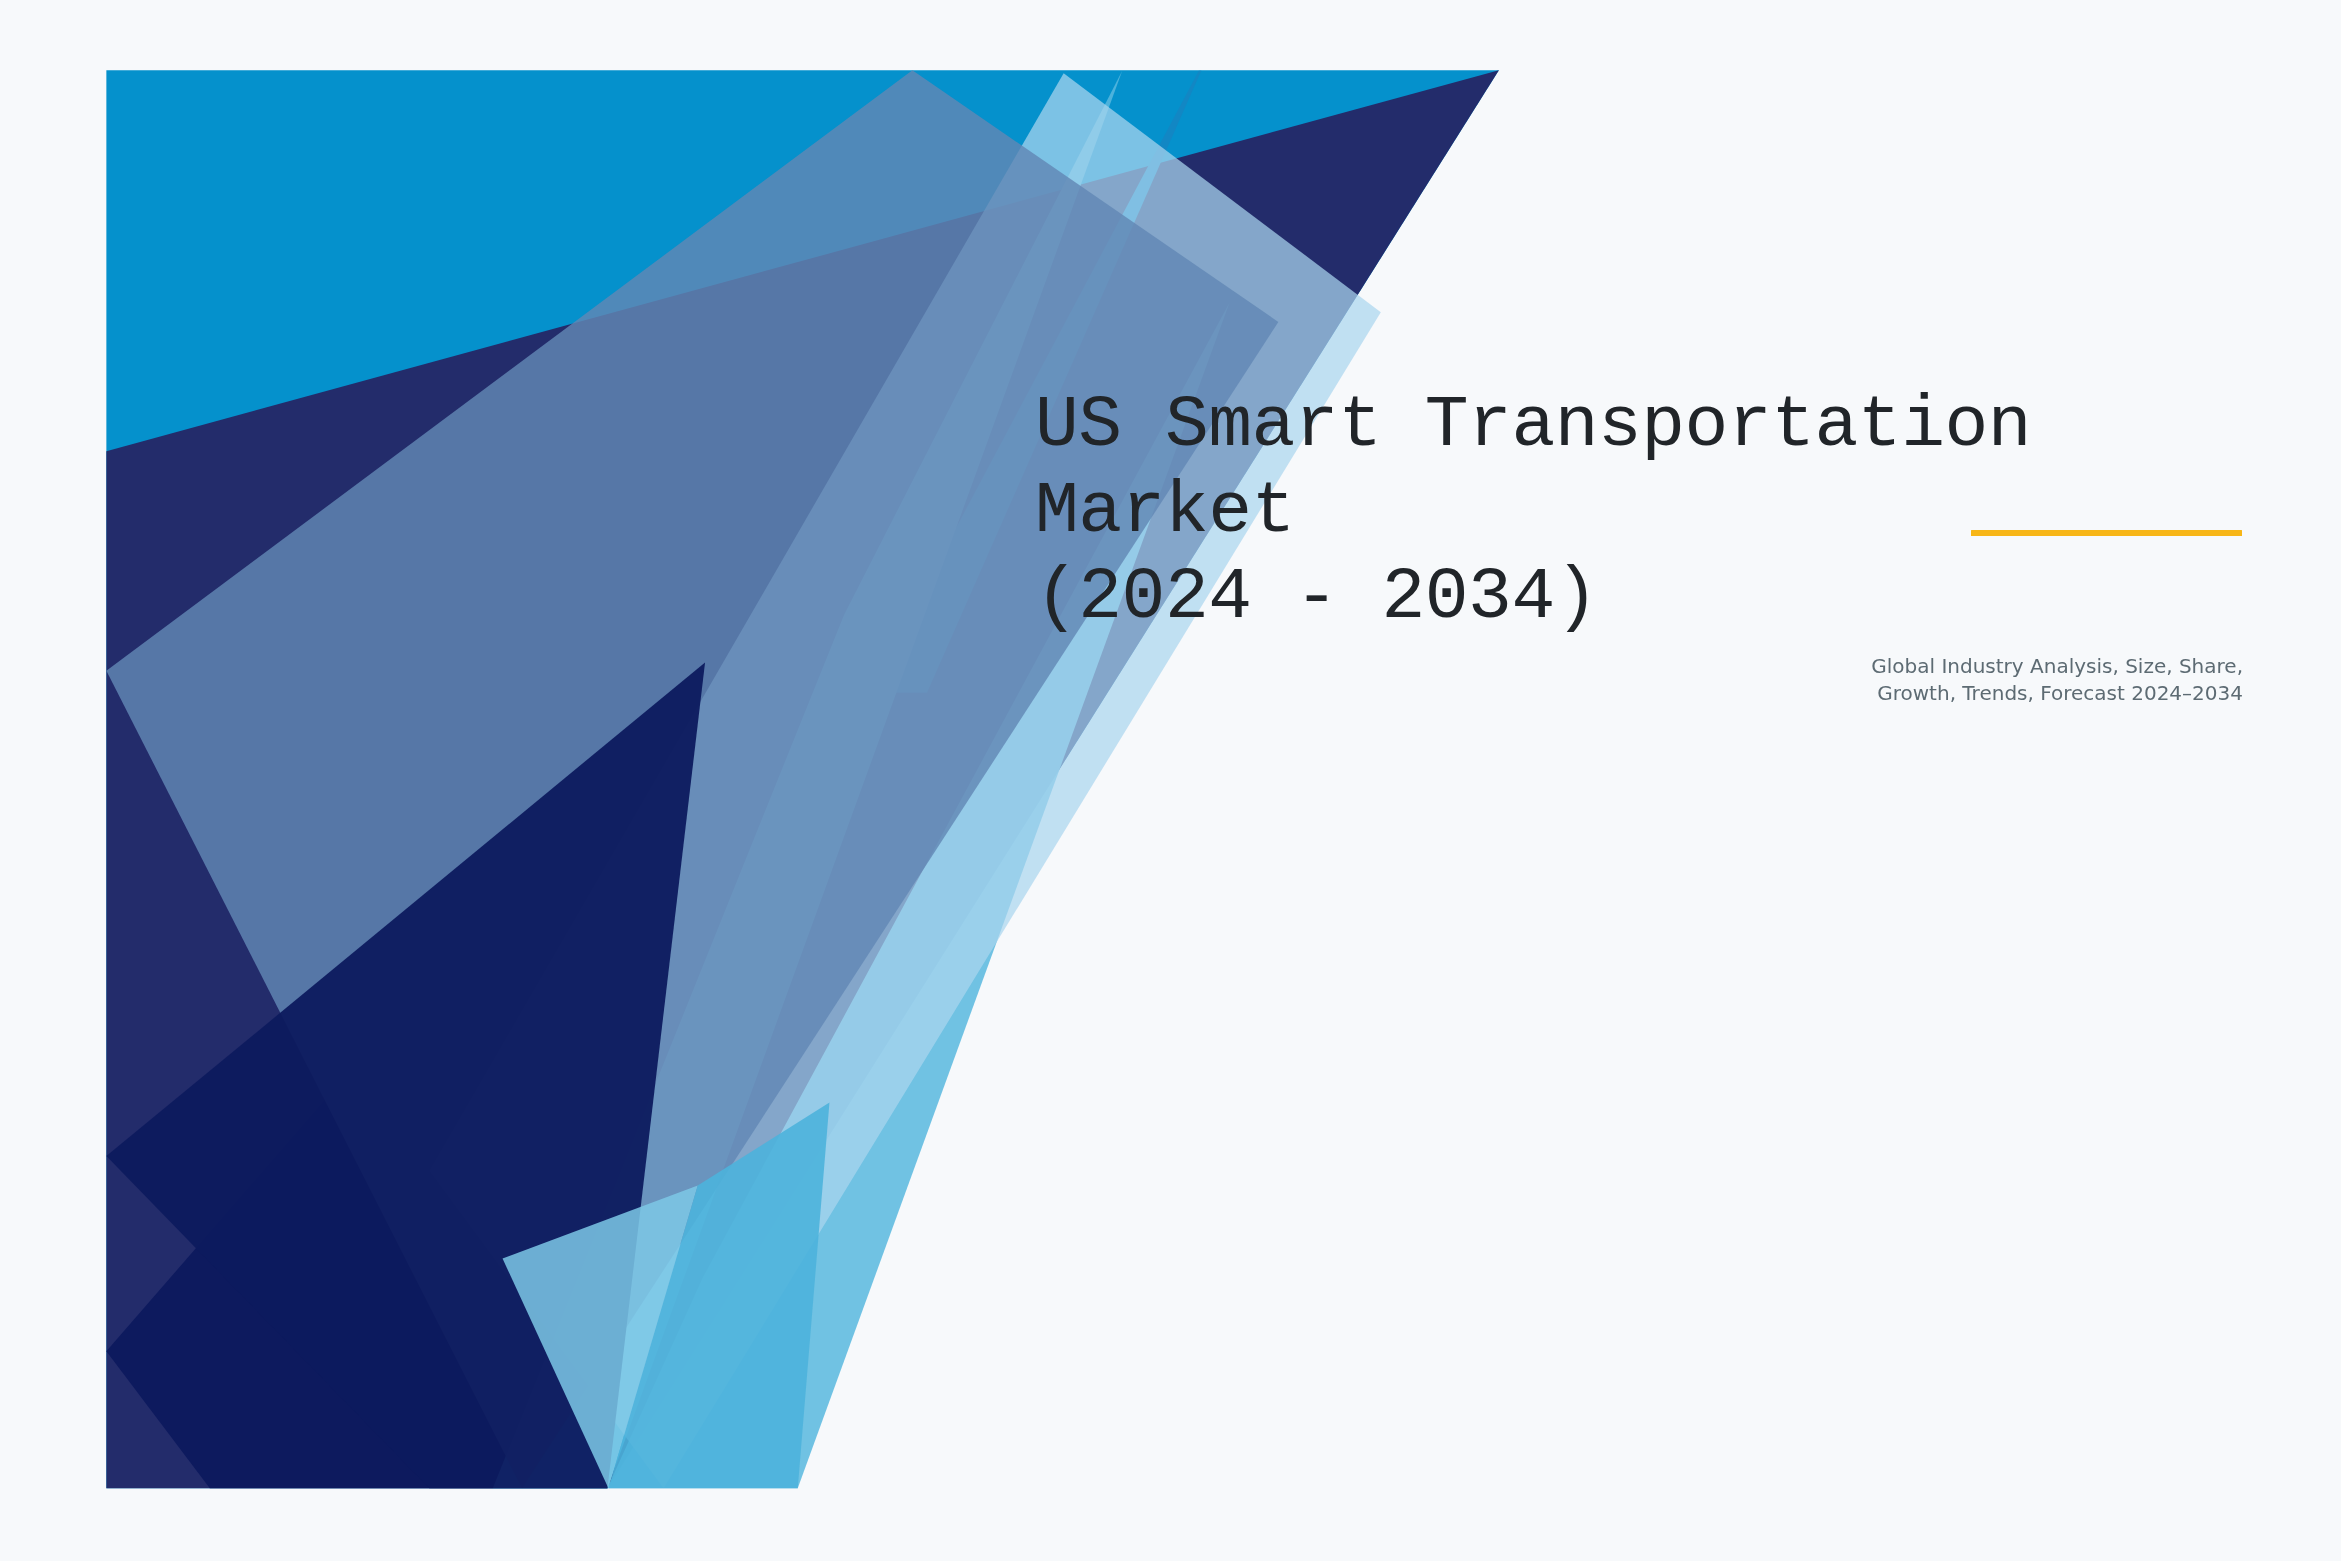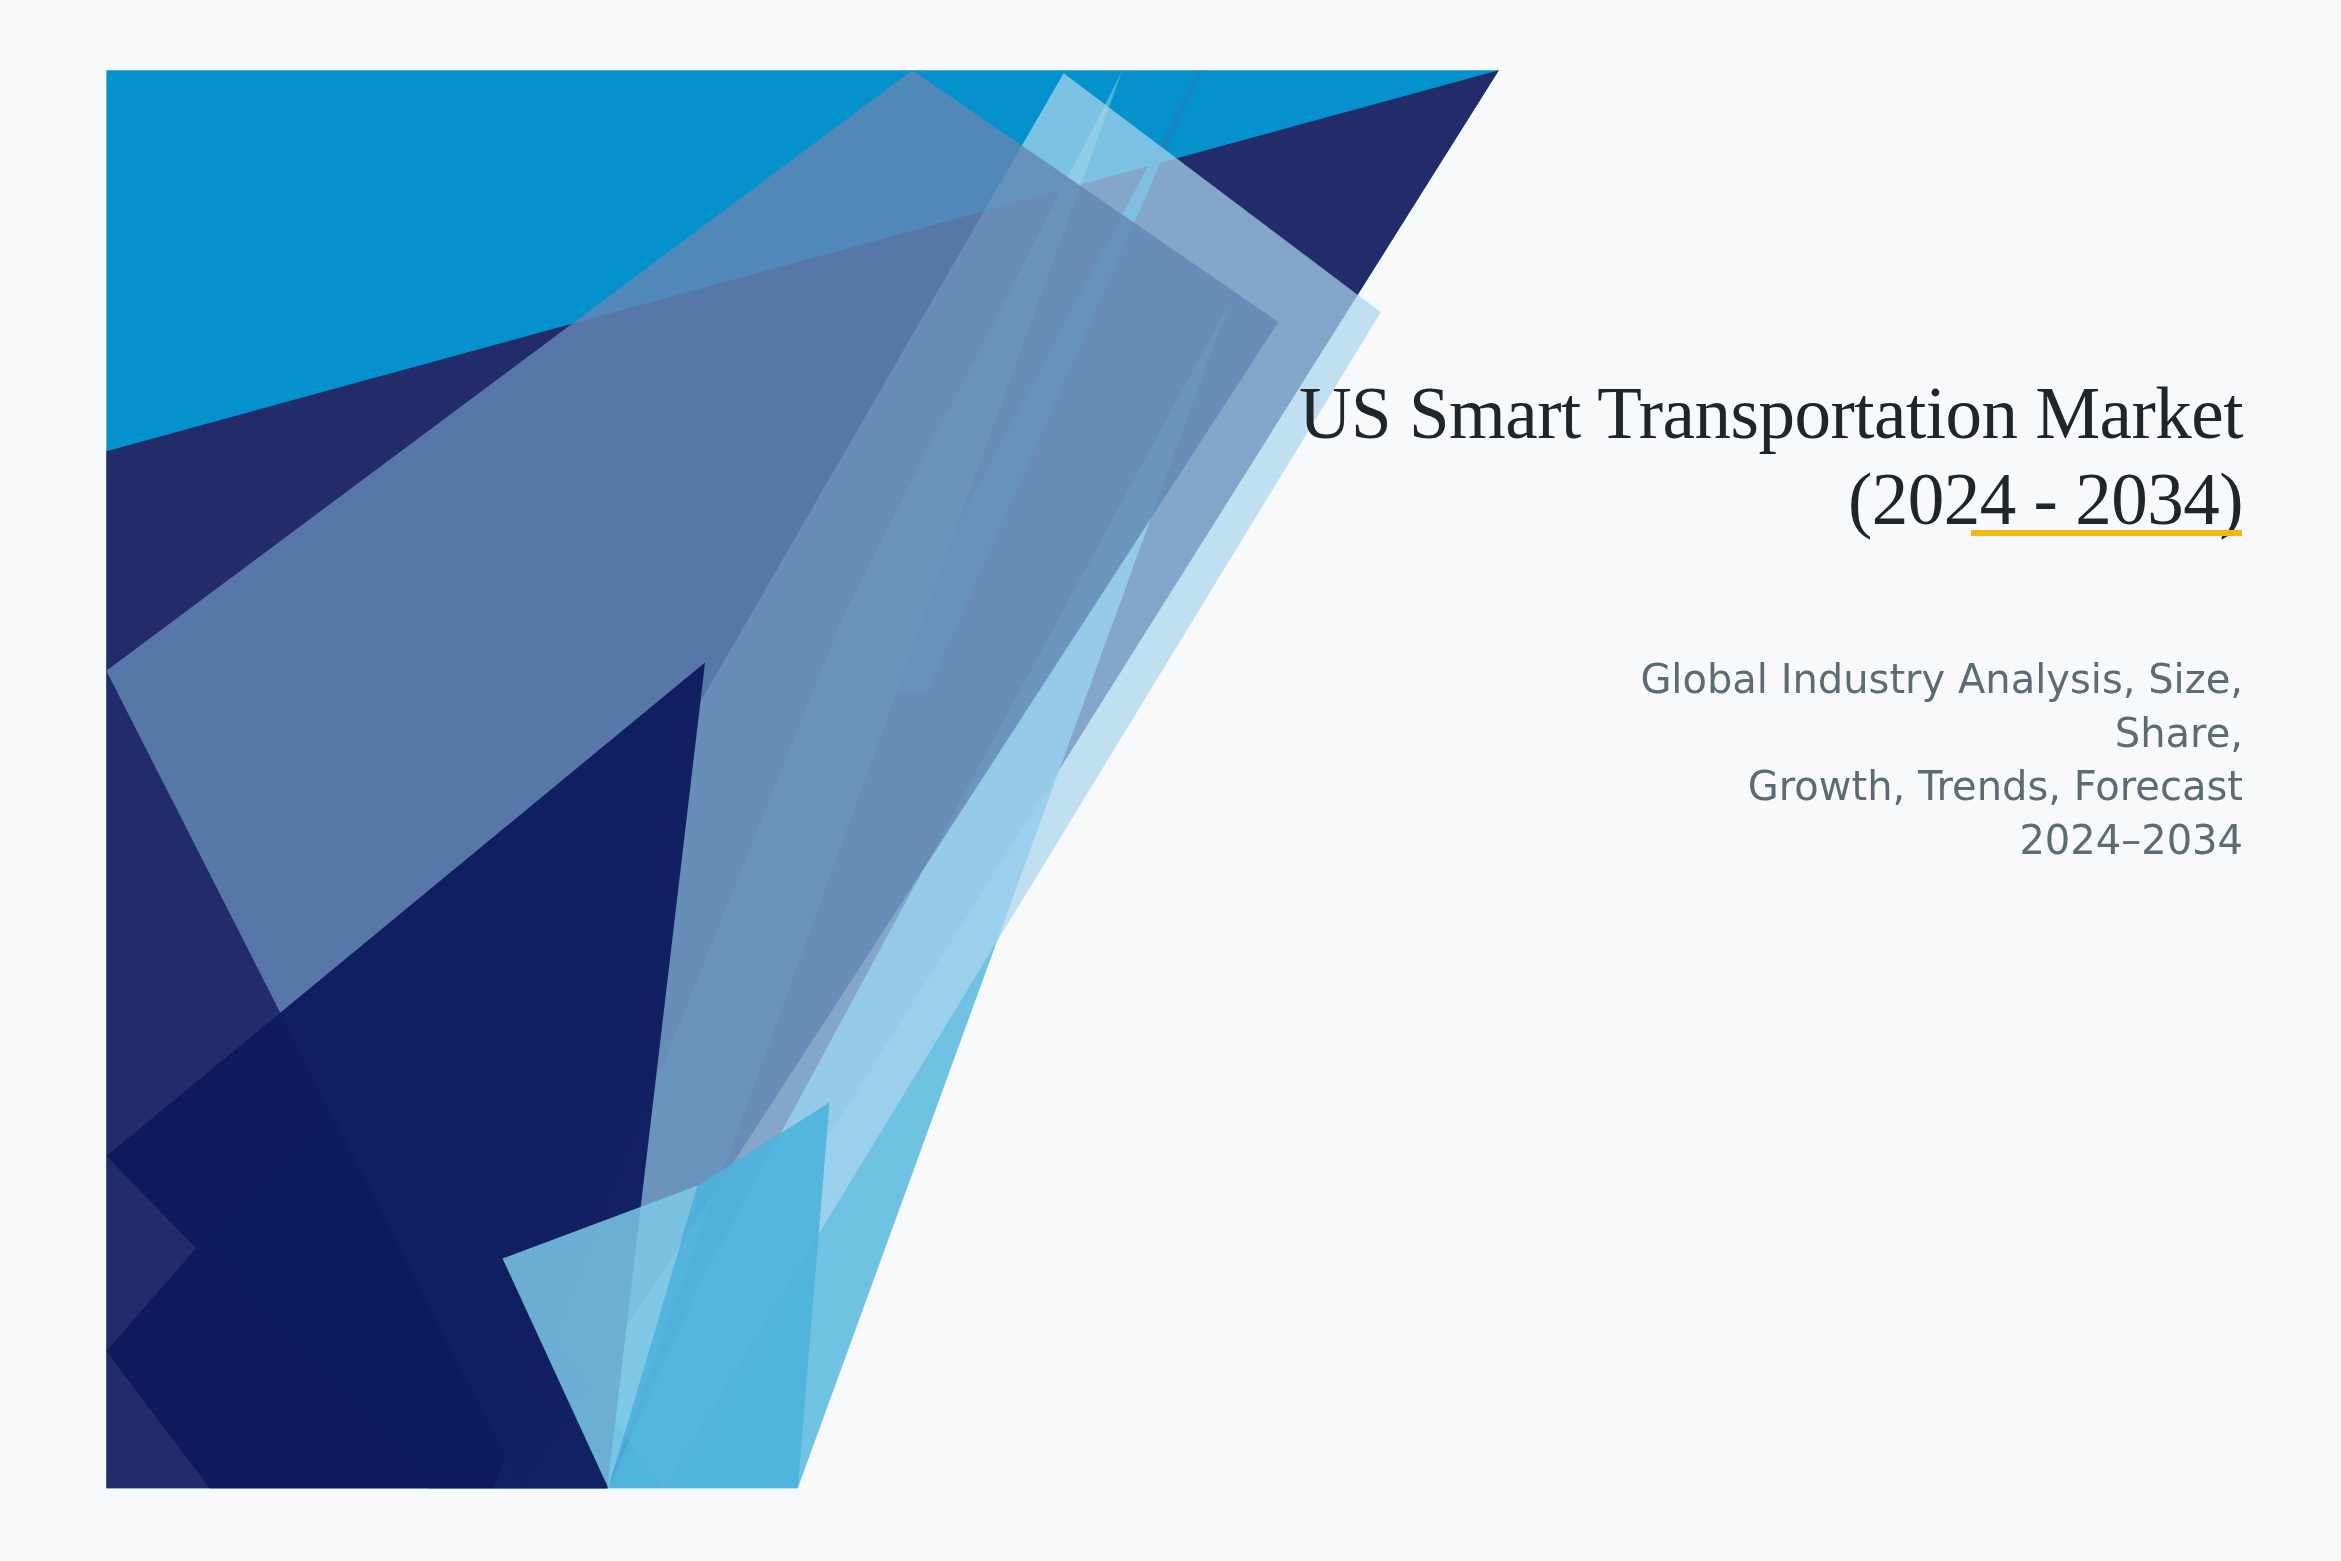--- a/index.html
+++ b/index.html
@@ -38,28 +38,28 @@
   
   .title-block {
     position: absolute;
     right: 99px;
     top: 371px;
     width: 1220px;
     text-align: right;
   }
 
   .page-title {
-    margin: 0;
-    font-family: Liberation Serif, serif;
+    margin: 12px;
+    font-family: Liberation Mono, monospace;
     font-weight: 400;
     font-size: 73px;
     line-height: 1.18;
     letter-spacing: -0.5px;
     color: #212529;
-    text-align: right;
+    text-align: left;
     white-space: pre-line;
   }
 
   .accent-underline {
     position: absolute;
     right: 1px;
     top: 159px;
     width: 271px;
     height: 6.3px;
     background: #f7b617;
@@ -67,21 +67,21 @@
   }
 
   .page-subtitle {
     margin: 0;
     position: absolute;
     right: 0;
     top: 282px;
     width: 620px;
     font-family: "DejaVu Sans", sans-serif;
     font-weight: 400;
-    font-size: 40px;
+    font-size: 20px;
     line-height: 1.34;
     color: #5d6b73;
     text-align: right;
     white-space: pre-line;
   }
 </style>
 </head>
 <body>
 
 <div class="cover">

